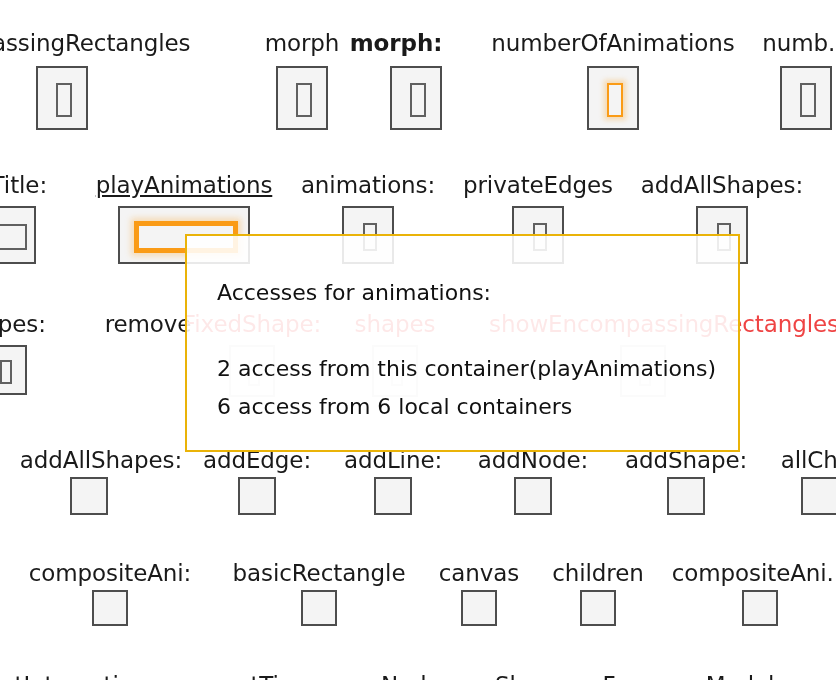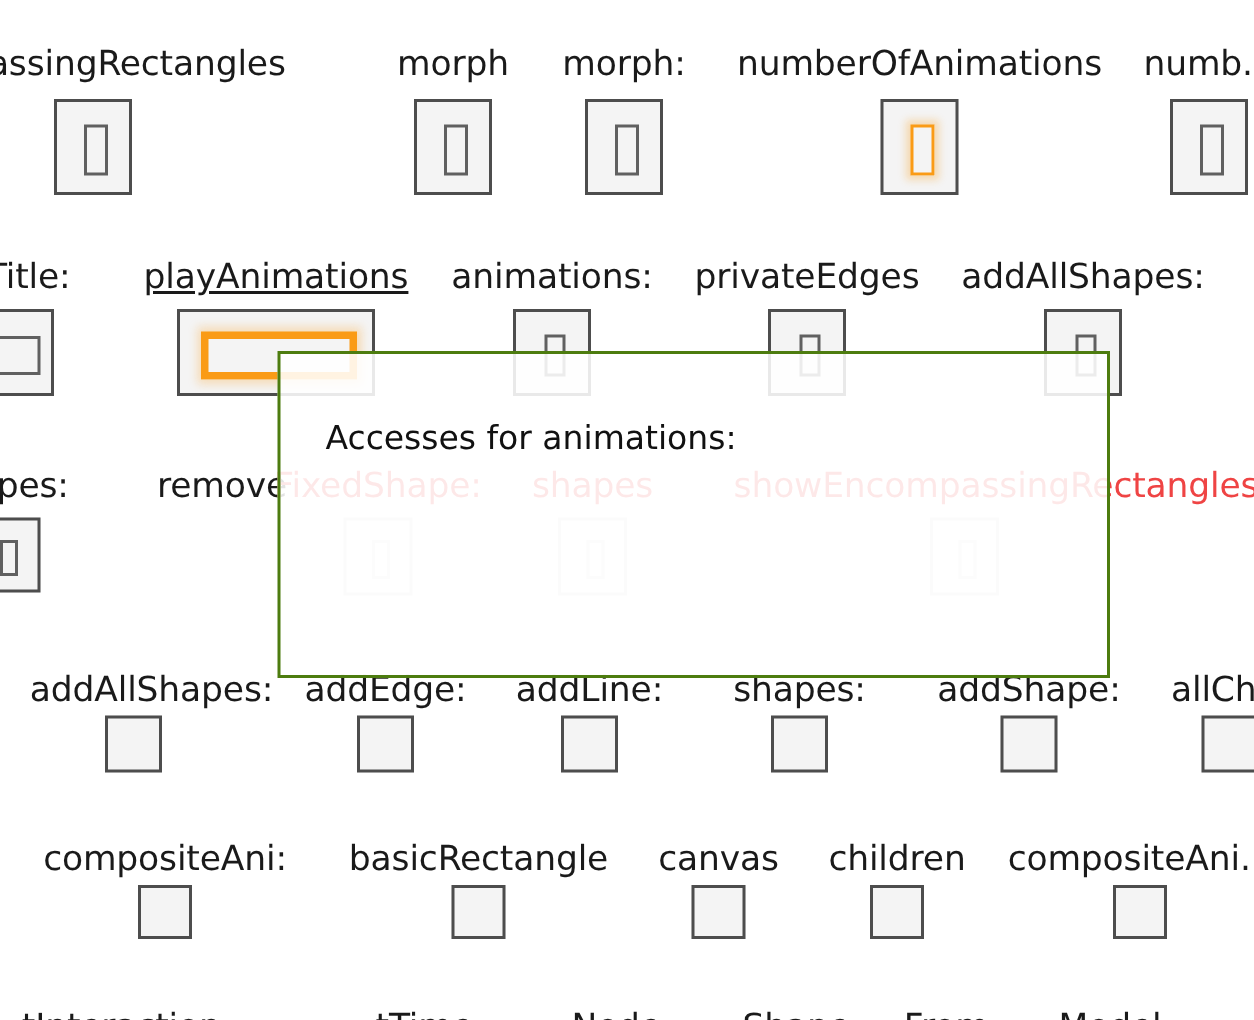--- a/index.html
+++ b/index.html
@@ -51,21 +51,21 @@
 
   
   .dim .lbl{color:#ef4444;}
   .dim .box{border-color:#dadada;background:#fbfbfb;}
   .dim .inner{border-color:#e0e0e0;}
 
   
   #popup{
     position:absolute;
     background:rgba(255,255,255,0.88);
-    border:2px solid #4d7c0f;
+    border:2px solid #eab308;
     box-sizing:border-box;
     z-index:50;
   }
   #popup .ptext{
     position:absolute;
     left:30px;
     white-space:nowrap;
     color:#111111;
     font-size:22px;
     line-height:26px;
@@ -81,21 +81,21 @@
         <div class="inner" style="width: 16px; height: 34px; left: 18px; top: 15px;"></div>
       </div>
     </div>
     <div class="cell" style="left: 0px; top: 0px;">
       <div class="lbl" style="left: 302px; top: 30px;">morph</div>
       <div class="box" style="left: 302px; top: 66px; width: 52px; height: 64px;">
         <div class="inner" style="width: 16px; height: 34px; left: 18px; top: 15px;"></div>
       </div>
     </div>
     <div class="cell" style="left: 0px; top: 0px;">
-      <div class="lbl" style="left: 416px; top: 30px;">morph:</div>
+      <div class="lbl" style="left: 396px; top: 30px; font-weight: bold;">morph:</div>
       <div class="box" style="left: 416px; top: 66px; width: 52px; height: 64px;">
         <div class="inner" style="width: 16px; height: 34px; left: 18px; top: 15px;"></div>
       </div>
     </div>
     <div class="cell sel" style="left: 0px; top: 0px;">
       <div class="lbl" style="left: 613px; top: 30px;">numberOfAnimations</div>
       <div class="box" style="left: 613px; top: 66px; width: 52px; height: 64px;">
         <div class="inner" style="width: 16px; height: 34px; left: 18px; top: 15px;"></div>
       </div>
     </div>
@@ -168,21 +168,21 @@
     </div>
     <div class="cell" style="left: 0px; top: 0px;">
       <div class="lbl" style="left: 257px; top: 447px;">addEdge:</div>
       <div class="box" style="left: 257px; top: 477px; width: 38px; height: 38px;"></div>
     </div>
     <div class="cell" style="left: 0px; top: 0px;">
       <div class="lbl" style="left: 393px; top: 447px;">addLine:</div>
       <div class="box" style="left: 393px; top: 477px; width: 38px; height: 38px;"></div>
     </div>
     <div class="cell" style="left: 0px; top: 0px;">
-      <div class="lbl" style="left: 533px; top: 447px;">shapes:</div>
+      <div class="lbl" style="left: 533px; top: 447px;">addNode:</div>
       <div class="box" style="left: 533px; top: 477px; width: 38px; height: 38px;"></div>
     </div>
     <div class="cell" style="left: 0px; top: 0px;">
       <div class="lbl" style="left: 686px; top: 447px;">addShape:</div>
       <div class="box" style="left: 686px; top: 477px; width: 38px; height: 38px;"></div>
     </div>
     <div class="cell" style="left: 0px; top: 0px;">
       <div class="lbl" style="left: 820px; top: 447px;">allCh...</div>
       <div class="box" style="left: 820px; top: 477px; width: 38px; height: 38px;"></div>
     </div>
@@ -219,14 +219,16 @@
       <div class="lbl" style="left: 520px; top: 672px;">...Shape</div>
     </div>
     <div class="cell" style="left: 0px; top: 0px;">
       <div class="lbl" style="left: 620px; top: 672px;">...From</div>
     </div>
     <div class="cell" style="left: 0px; top: 0px;">
       <div class="lbl" style="left: 740px; top: 672px;">...Model...</div>
     </div>
     <div id="popup" style="left: 185px; top: 234px; width: 555px; height: 218px;">
       <div class="ptext" style="top: 44px;">Accesses for animations:</div>
+      <div class="ptext" style="top: 120px;">2 access from this container(playAnimations)</div>
+      <div class="ptext" style="top: 158px;">6 access from 6 local containers</div>
     </div>
   </div>
 
 </body></html>

